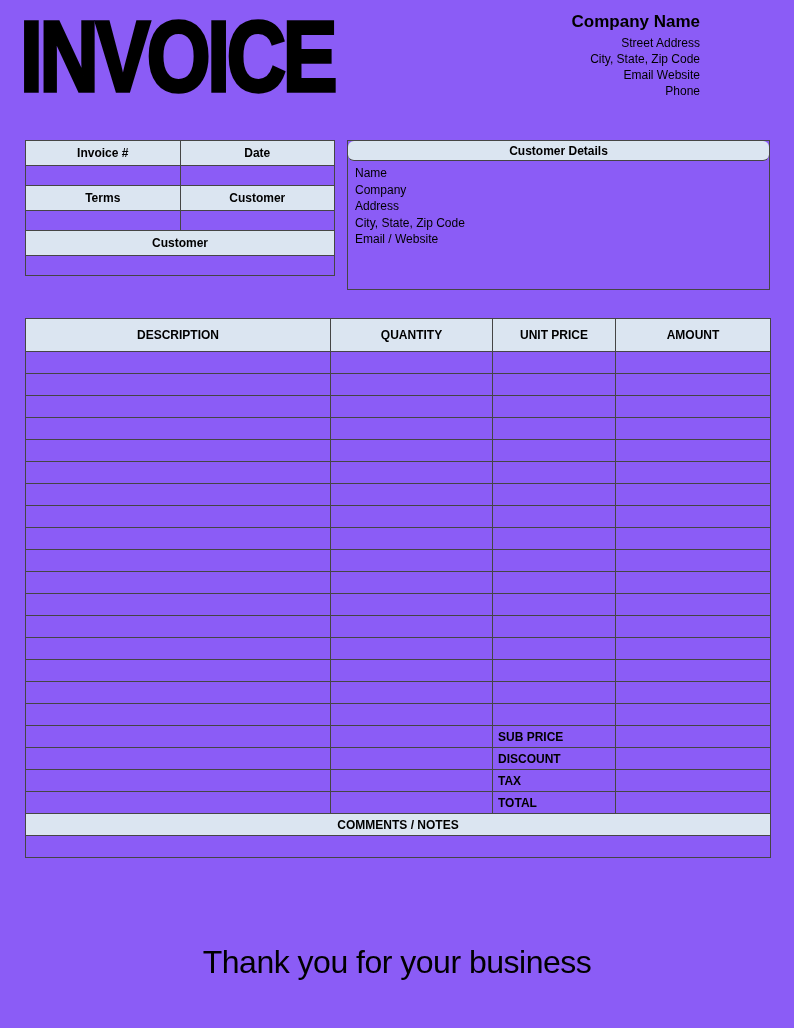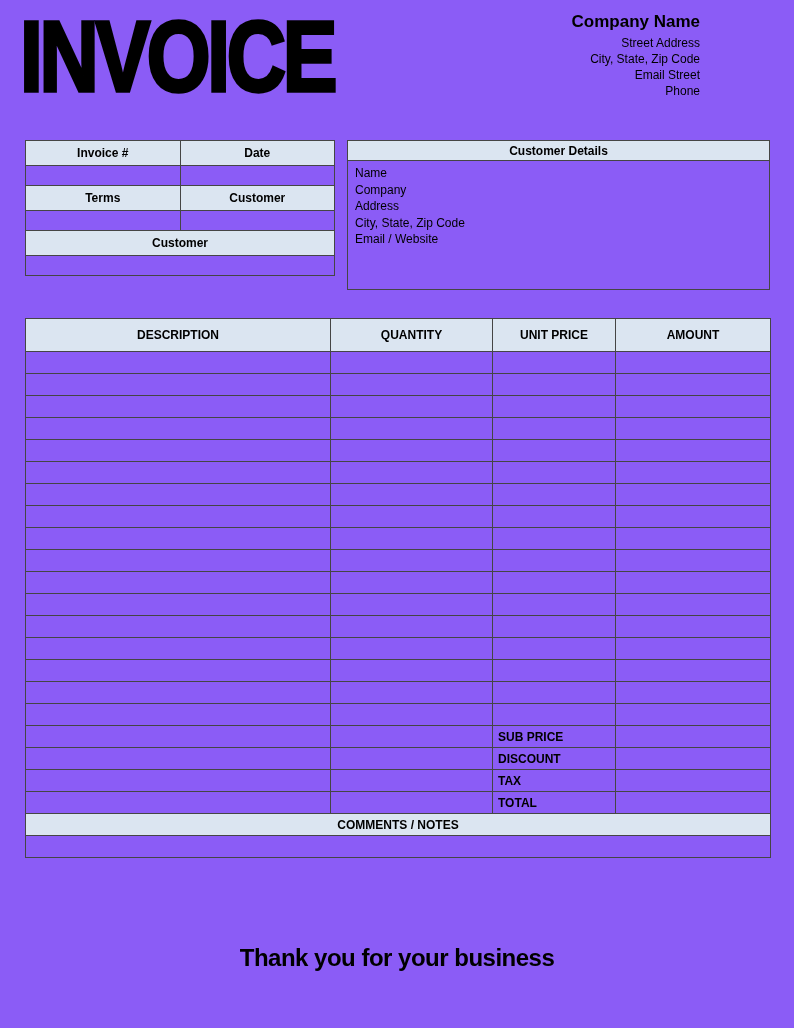--- a/index.html
+++ b/index.html
@@ -49,21 +49,21 @@
 
   
   .cust-box{
     position:absolute; top:140px; left:347px; width:423px; height:150px;
     border:1px solid var(--border);
   }
   .cust-box-header{
     background:var(--hdr-bg);
     border-bottom:1px solid var(--border);
     height:20px; line-height:20px;
-    font-size:12px; font-weight:700; text-align:center;
+    font-size:12px; font-weight:700; text-align:center;border-radius:6px;
   }
   .cust-box-body{ padding:4px 7px; }
   .cust-line{ font-size:12px; line-height:16.5px; }
 
   
   .items-table{
     position:absolute; top:318px; left:25px; width:745px;
     border-collapse:collapse; table-layout:fixed;
   }
   .items-table th, .items-table td{
@@ -75,36 +75,36 @@
   }
   .items-table td{ height:22px; }
   .total-label{ font-weight:700; text-align:left; font-size:12.5px; }
   .comments-hdr{ height:20px; }
   .comments-box{ height:88px; }
 
   
   .footer-message{
     position:absolute; top:944px; left:0; width:100%;
     text-align:center;
-    font-size:24px; font-weight:700;
+    font-size:32px; font-weight:400;
     letter-spacing:-0.5px;
   }
 </style>
 </head>
 <body>
 
 <div class="page">
 
   <div class="invoice-title">INVOICE</div>
 
   <div class="company-block">
     <div class="company-name">Company Name</div>
     <div class="company-line">Street Address</div>
     <div class="company-line">City, State, Zip Code</div>
-    <div class="company-line">Email Street</div>
+    <div class="company-line">Email Website</div>
     <div class="company-line">Phone</div>
   </div>
 
   <table class="meta-table">
     <tbody>
         <tr>
       <td class="hdr">Invoice #</td>
       <td class="hdr">Date</td>
     </tr>
     <tr>

